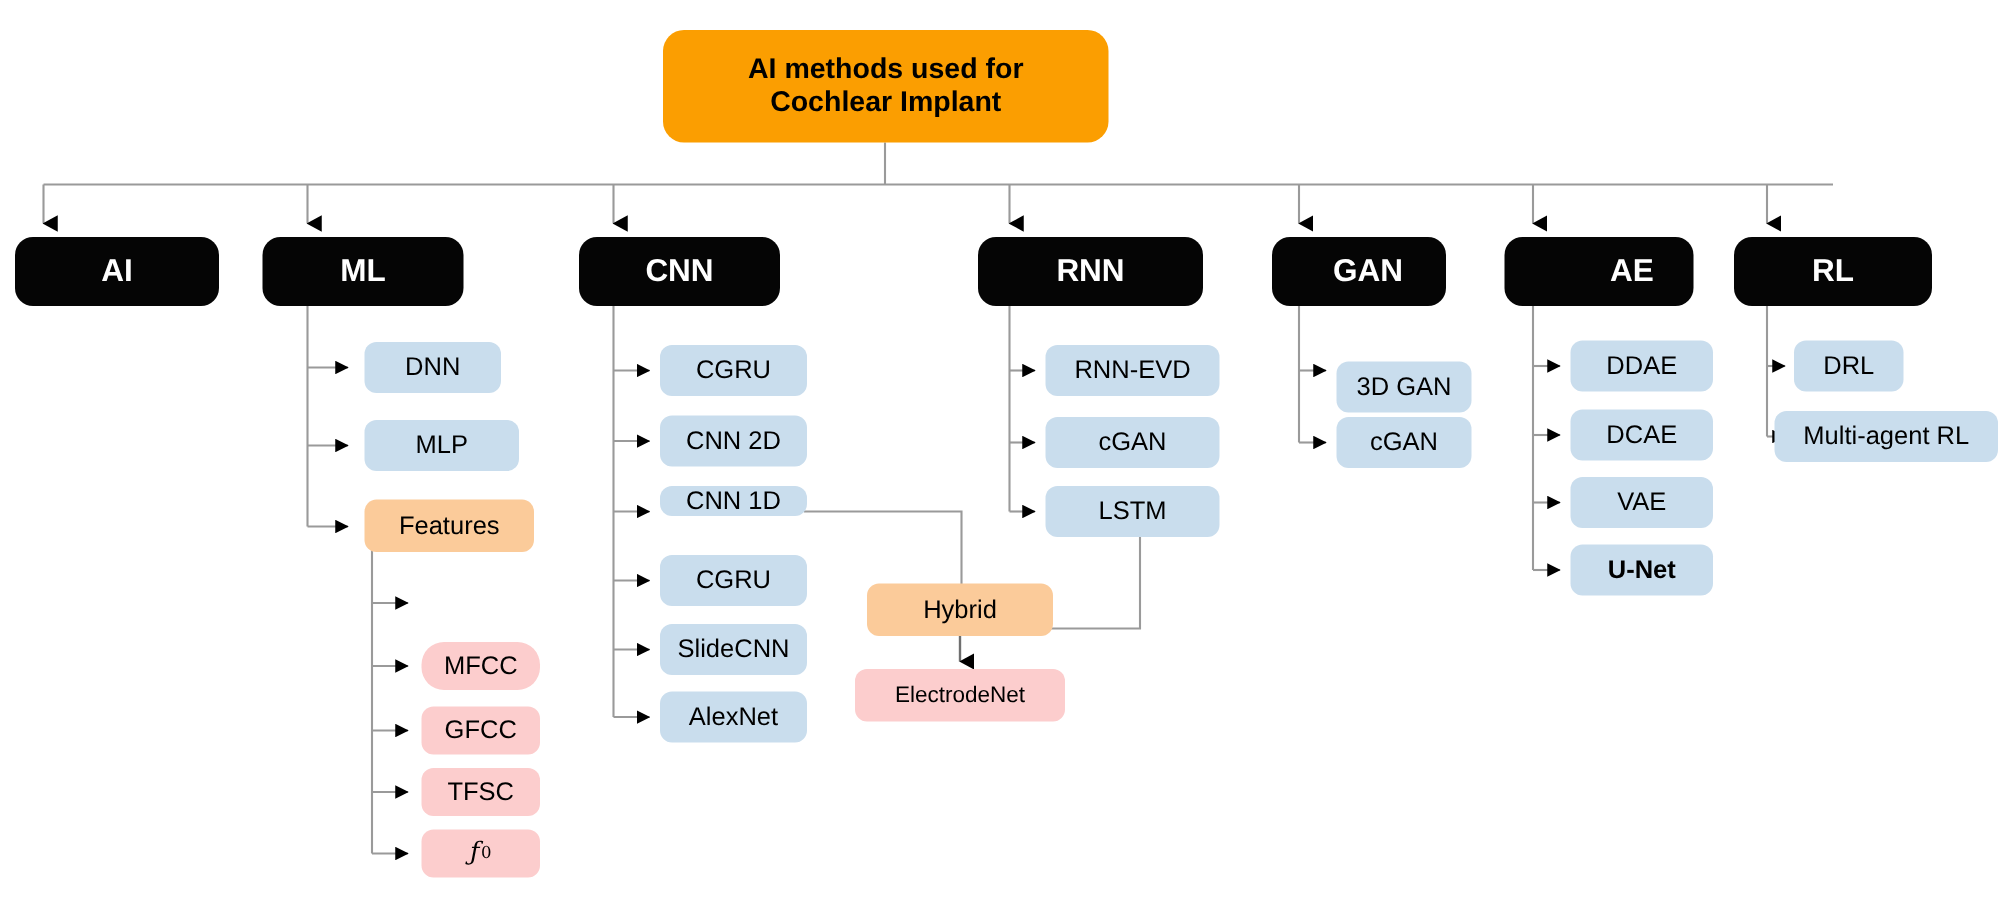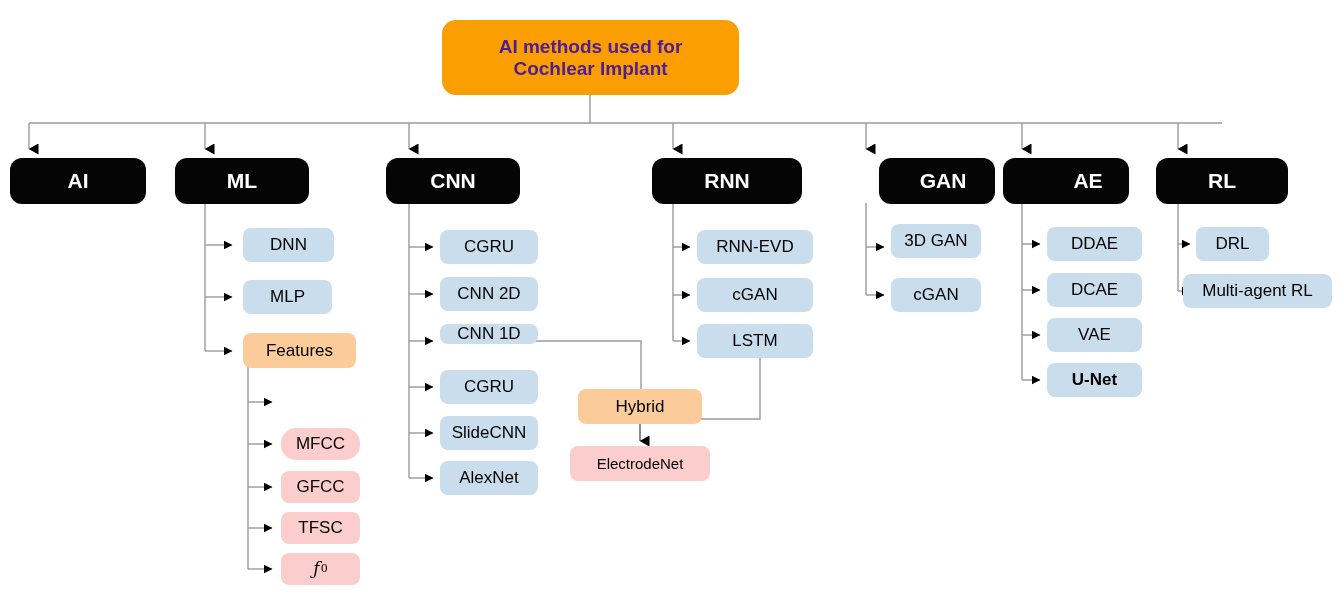--- a/index.html
+++ b/index.html
@@ -15,21 +15,21 @@
     position:absolute;
     box-sizing:border-box;
     display:flex;align-items:center;justify-content:center;
     text-align:center;
     border-radius:9px;
     line-height:1.15;
     white-space:pre-line;
     z-index:2;
   }
   .node.root{
-    background:#fb9e01;color:#4c1d95;
+    background:#fb9e01;color:#000000;
     font-weight:bold;font-size:19px;
     border-radius:14px;
   }
   .node.lvl1{
     background:#050505;color:#ffffff;
     font-weight:bold;font-size:21px;
     border-radius:12px;
   }
   .node.blue{background:#c9dded;color:#000000;font-size:17px;border-radius:8px;}
   .node.orange{background:#fbcb9a;color:#000000;font-size:17px;border-radius:8px;}
@@ -113,47 +113,47 @@
     <path d="M640,422 L640,441" stroke="#6f6f6f" stroke-width="1.6" fill="none" marker-end="url(#ah-down)"></path>
   </svg>
 
   <div class="node root" style="left:442px;top:20px;width:297px;height:75px;">AI methods  used for
 Cochlear Implant</div>
 
   <div class="node lvl1" style="left:10px;top:158px;width:136px;height:46px;">AI</div>
   <div class="node lvl1" style="left:175px;top:158px;width:134px;height:46px;text-align:right;">ML</div>
   <div class="node lvl1" style="left:386px;top:158px;width:134px;height:46px;">CNN</div>
   <div class="node lvl1" style="left:652px;top:158px;width:150px;height:46px;">RNN</div>
-  <div class="node lvl1" style="left:879px;top:158px;width:116px;height:46px;padding-left:12px;">GAN</div>
+  <div class="node lvl1" style="left:848px;top:158px;width:116px;height:46px;padding-left:12px;">GAN</div>
   <div class="node lvl1" style="left:1003px;top:158px;width:126px;height:46px;padding-left:44px;">AE</div>
   <div class="node lvl1" style="left:1156px;top:158px;width:132px;height:46px;">RL</div>
 
   <div class="node blue" style="left:243px;top:228px;width:91px;height:34px;">DNN</div>
-  <div class="node blue" style="left:243px;top:280px;width:89px;height:34px;">MLP</div>
+  <div class="node blue" style="left:243px;top:280px;width:103px;height:34px;">MLP</div>
   <div class="node orange" style="left:243px;top:333px;width:113px;height:35px;">Features</div>
 
   <div class="node pink" style="left:281px;top:428px;width:79px;height:32px;border-radius:15px;">MFCC</div>
   <div class="node pink" style="left:281px;top:471px;width:79px;height:32px;">GFCC</div>
   <div class="node pink" style="left:281px;top:512px;width:79px;height:32px;">TFSC</div>
   <div class="node pink italicmath" style="left:281px;top:553px;width:79px;height:32px;">
     <span>ƒ</span><span class="sub">0</span>
   </div>
 
   <div class="node blue" style="left:440px;top:230px;width:98px;height:34px;">CGRU</div>
   <div class="node blue" style="left:440px;top:277px;width:98px;height:34px;">CNN 2D</div>
   <div class="node blue" style="left:440px;top:324px;width:98px;height:20px;">CNN 1D</div>
   <div class="node blue" style="left:440px;top:370px;width:98px;height:34px;">CGRU</div>
   <div class="node blue" style="left:440px;top:416px;width:98px;height:34px;">SlideCNN</div>
   <div class="node blue" style="left:440px;top:461px;width:98px;height:34px;">AlexNet</div>
 
   <div class="node blue" style="left:697px;top:230px;width:116px;height:34px;">RNN-EVD</div>
   <div class="node blue" style="left:697px;top:278px;width:116px;height:34px;">cGAN</div>
   <div class="node blue" style="left:697px;top:324px;width:116px;height:34px;">LSTM</div>
 
-  <div class="node blue" style="left:891px;top:224px;width:90px;height:34px;">3D GAN</div>
+  <div class="node blue" style="left:891px;top:241px;width:90px;height:34px;">3D GAN</div>
   <div class="node blue" style="left:891px;top:278px;width:90px;height:34px;">cGAN</div>
 
   <div class="node blue" style="left:1047px;top:227px;width:95px;height:34px;">DDAE</div>
   <div class="node blue" style="left:1047px;top:273px;width:95px;height:34px;">DCAE</div>
   <div class="node blue" style="left:1047px;top:318px;width:95px;height:34px;">VAE</div>
   <div class="node blue" style="left:1047px;top:363px;width:95px;height:34px;font-weight:bold;">U-Net</div>
 
   <div class="node blue" style="left:1196px;top:227px;width:73px;height:34px;">DRL</div>
   <div class="node blue" style="left:1183px;top:274px;width:149px;height:34px;">Multi-agent RL</div>
 

